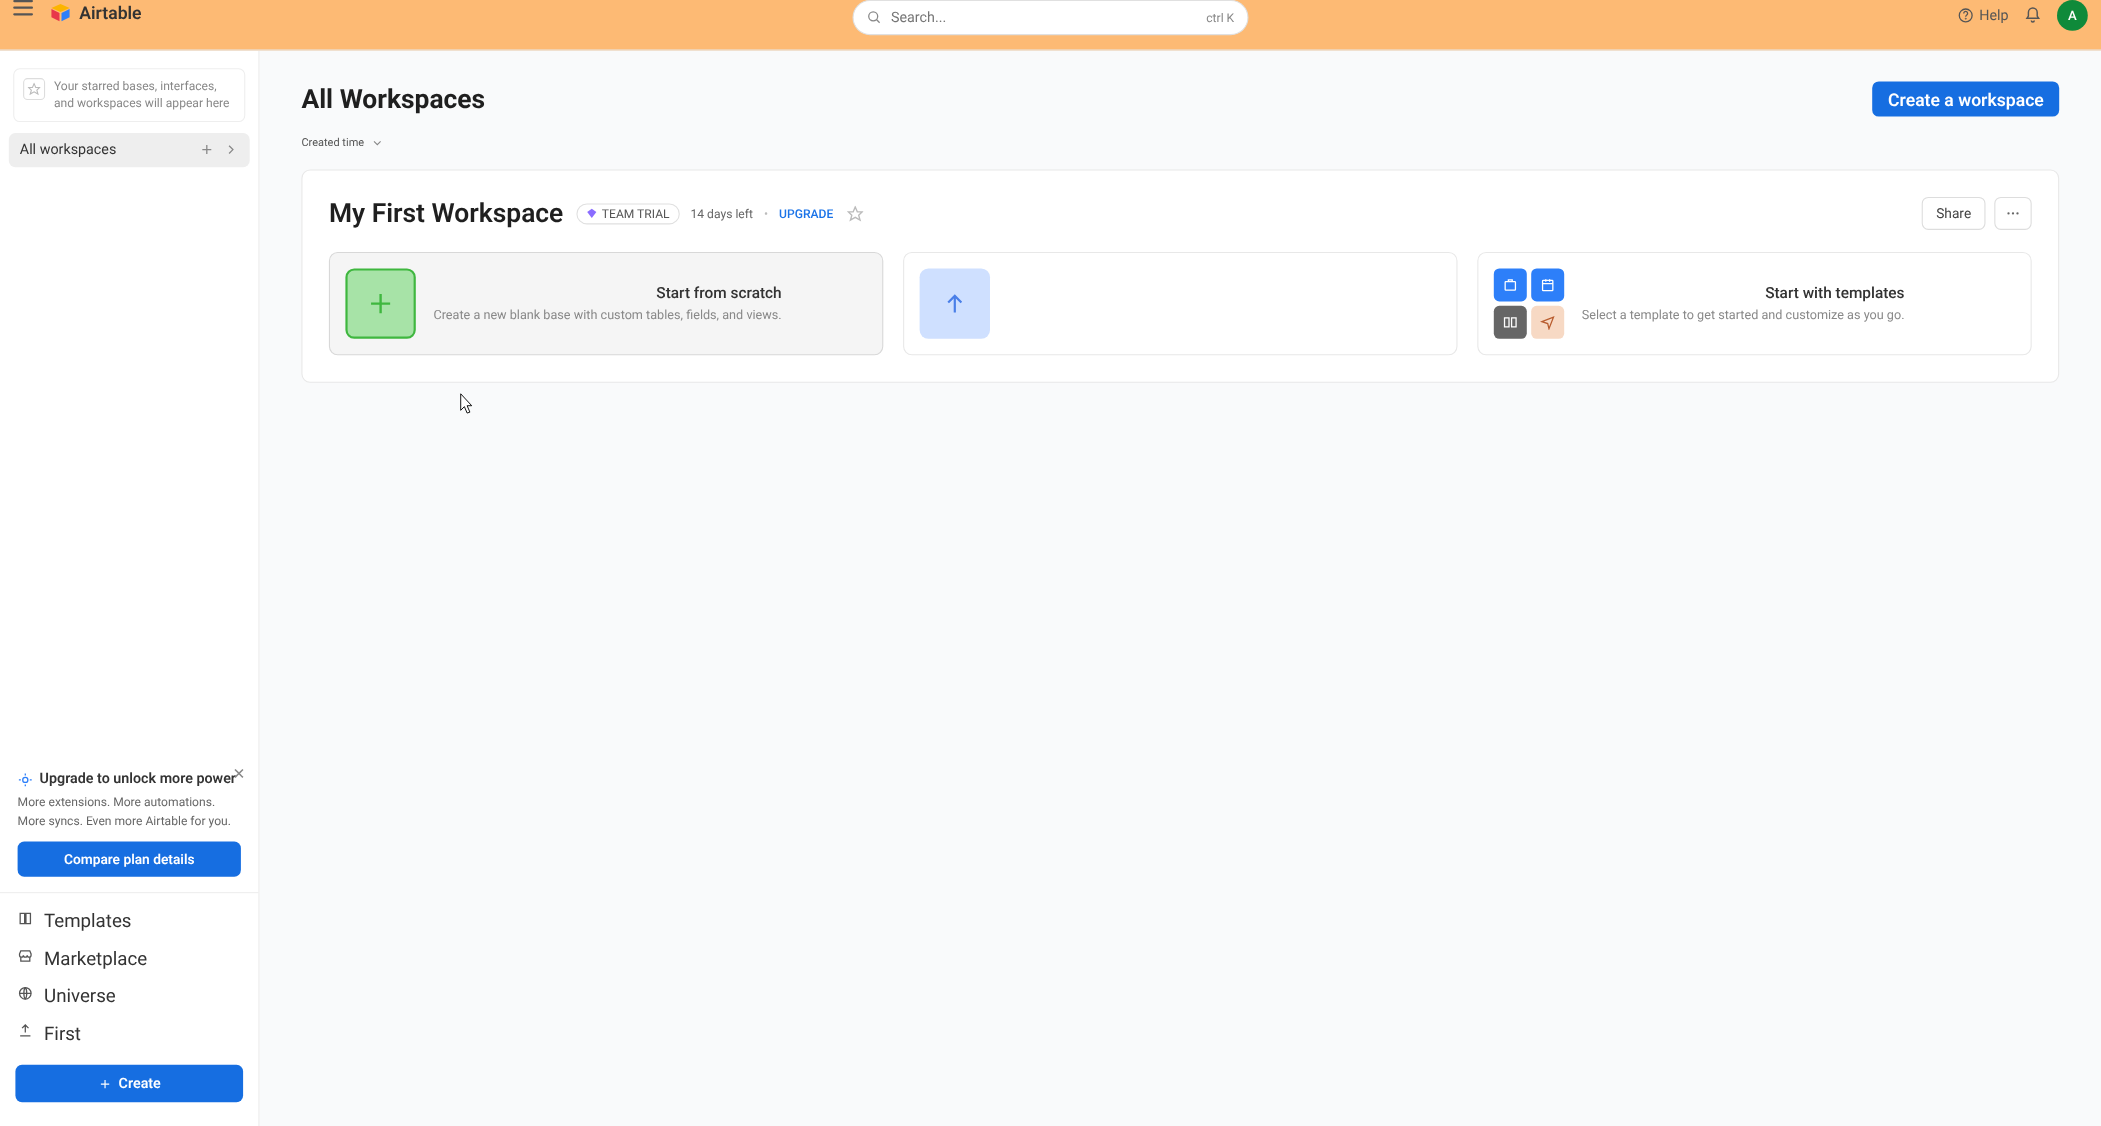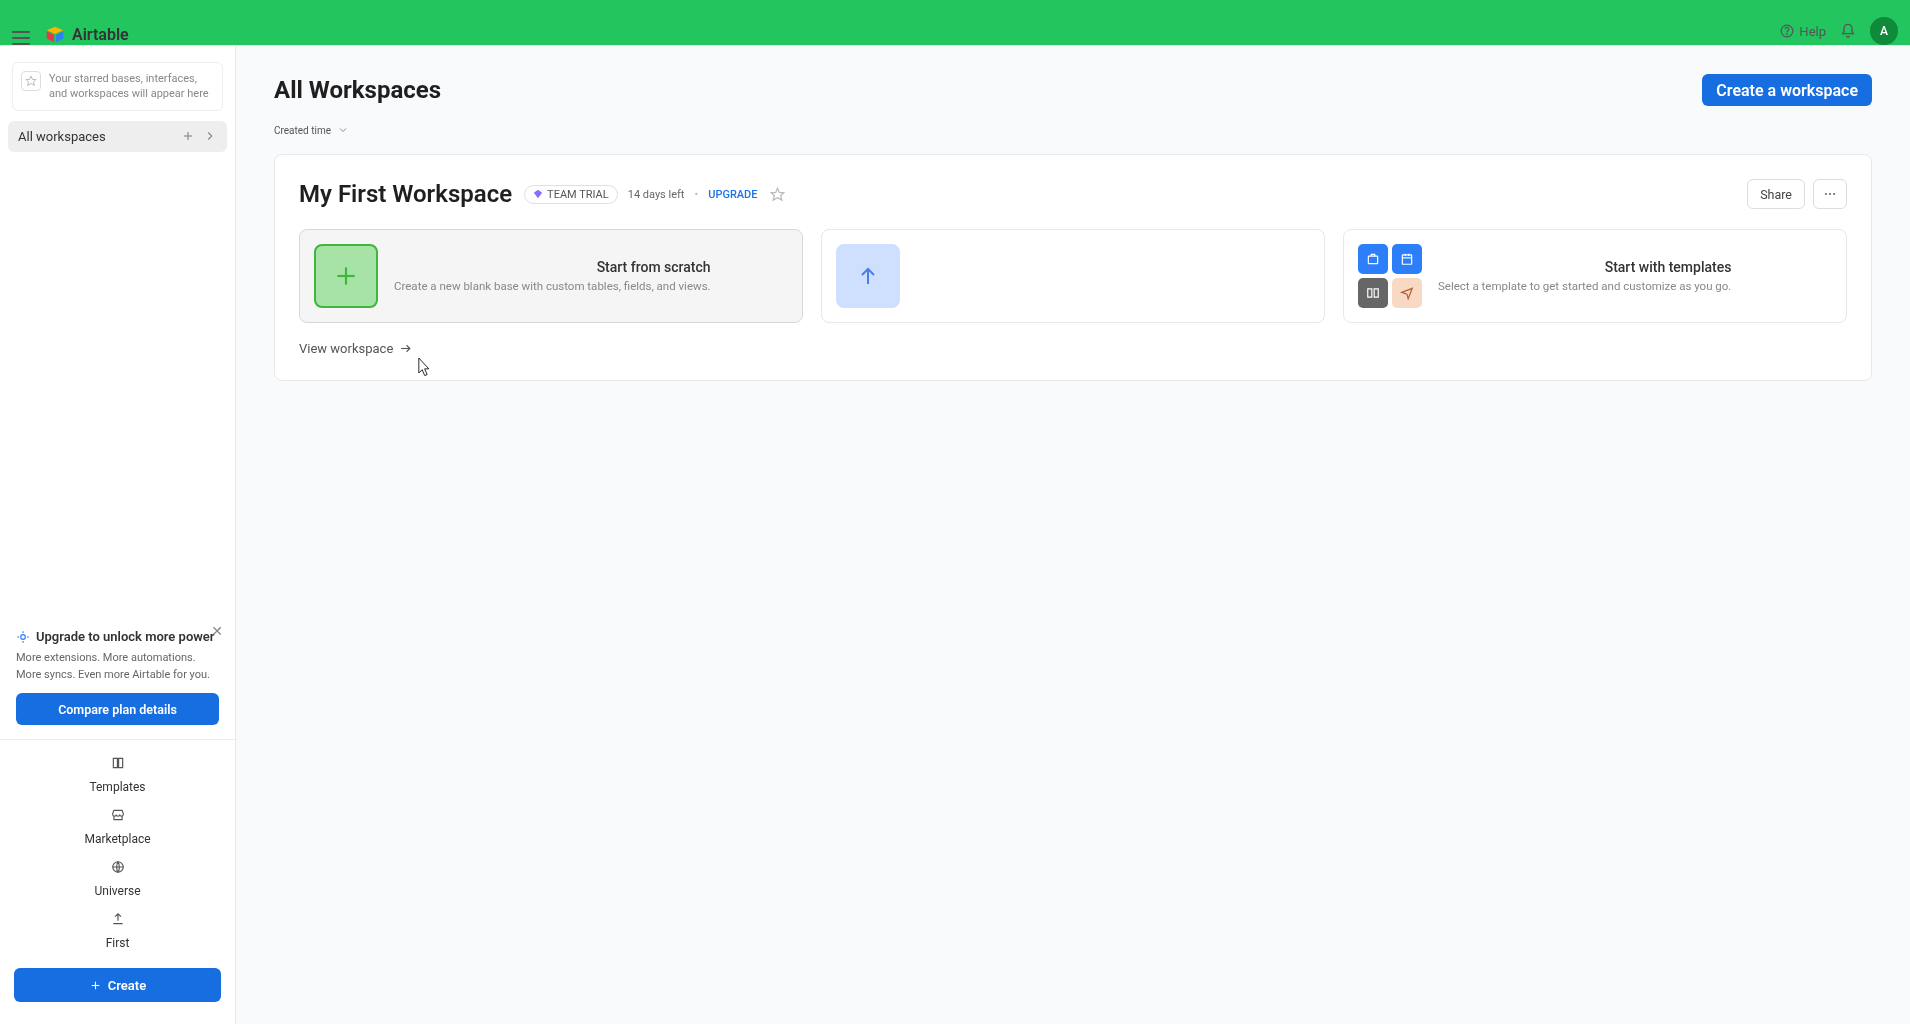--- a/index.html
+++ b/index.html
@@ -1,19 +1,19 @@
 <!DOCTYPE html>
 <html><head>
 <meta charset="utf-8">
 <style>
 * { margin:0; padding:0; box-sizing:border-box; font-family:-apple-system,BlinkMacSystemFont,"Segoe UI",Roboto,Helvetica,Arial,sans-serif; }
 body { background:#f9fafb; color:#1f1f1f; height:1024px; width:1910px; overflow:hidden; }
 
 
-.topbar { height:46px; border-bottom:1px solid #e8e8e8; background:#22c55e; display:flex; align-items:flex-end; padding:0 12px; gap:14px; position:relative; }
+.topbar { height:46px; border-bottom:1px solid #e8e8e8; background:#fdba74; display:flex; align-items:flex-start; padding:0 12px; gap:14px; position:relative; }
 .hamburger { width:18px; height:14px; display:flex; flex-direction:column; justify-content:space-between; cursor:pointer; }
 .hamburger span { height:2px; background:#555; border-radius:1px; }
 .logo { display:flex; align-items:center; gap:6px; font-weight:600; font-size:16px; color:#333; }
 .logo-mark { width:22px; height:22px; position:relative; }
 .logo-mark svg { width:22px; height:22px; }
 .searchwrap { position:absolute; left:50%; transform:translateX(-50%); width:360px; }
 .searchbox { display:flex; align-items:center; height:32px; border:1px solid #e0e0e0; border-radius:20px; background:#fff; padding:0 12px; gap:8px; color:#888; }
 .searchbox input { border:none; outline:none; flex:1; font-size:13px; background:transparent; }
 .kbd { font-size:11px; color:#888; }
 .top-right { margin-left:auto; display:flex; align-items:center; gap:14px; }
@@ -39,21 +39,21 @@
 
 .promo { position:relative; padding:12px 16px 14px; border-bottom:1px solid #eee; }
 .promo-close { position:absolute; right:12px; top:6px; color:#888; cursor:pointer; font-size:14px; }
 .promo-title { display:flex; align-items:center; gap:6px; font-size:13px; font-weight:600; color:#333; margin-bottom:6px; }
 .promo-title svg { color:#2d7ff9; }
 .promo-body { font-size:11px; color:#666; line-height:1.5; margin-bottom:10px; }
 .btn-primary { background:#166ee1; color:#fff; border:none; border-radius:6px; font-size:12.5px; font-weight:600; height:32px; display:flex; align-items:center; justify-content:center; cursor:pointer; width:100%; }
 .btn-primary.big { height:34px; font-size:13px; gap:6px; }
 
 .bottom-links { padding:10px 16px 0; display:flex; flex-direction:column; gap:2px; }
-.bottom-links .lnk { display:flex; align-items:center; gap:10px; font-size:12px; color:#333; padding:6px 0; cursor:pointer;flex-direction:column; }
+.bottom-links .lnk { display:flex; align-items:flex-start; gap:10px; font-size:17px; color:#333; padding:6px 0; cursor:pointer; }
 .bottom-links .lnk svg { color:#555; width:14px; height:14px; flex-shrink:0; }
 .create-wrap { padding:12px 14px; }
 
 
 .page-head { display:flex; align-items:center; margin-bottom:18px; }
 .page-title { font-size:24px; font-weight:700; color:#1f1f1f; }
 .btn-blue { background:#166ee1; color:#fff; border:none; border-radius:6px; font-size:16px; font-weight:600; height:32px; padding:0 14px; cursor:pointer; margin-left:auto; }
 .sort-row { display:flex; align-items:flex-end; gap:6px; font-size:10px; color:#555; margin-bottom:18px; cursor:pointer; }
 
 .workspace-card { background:#fff; border:1px solid #e8e8e8; border-radius:8px; padding:24px; }
@@ -103,20 +103,30 @@
     </div>
   <div class="logo">
     <span class="logo-mark">
       <svg viewBox="0 0 24 24">
           <polygon points="3,8 12,4 21,8 12,12" fill="#fcb400"></polygon>
           <polygon points="3,9 11,13 11,21 3,17" fill="#e8374a"></polygon>
           <polygon points="13,13 21,9 21,17 13,21" fill="#2d7ff9"></polygon>
         </svg>
     </span>
     <span>Airtable</span>
+  </div>
+  <div class="searchwrap">
+    <div class="searchbox">
+      <svg width="14" height="14" viewBox="0 0 24 24" fill="none" stroke="#888" stroke-width="2">
+          <circle cx="10" cy="10" r="7"></circle>
+          <line x1="20" y1="20" x2="15" y2="15"></line>
+        </svg>
+      <input placeholder="Search..." style="">
+      <span class="kbd">ctrl K</span>
+    </div>
   </div>
   <div class="top-right">
     <div class="help-link">
       <svg width="14" height="14" viewBox="0 0 24 24" fill="none" stroke="#555" stroke-width="2">
           <circle cx="12" cy="12" r="10"></circle>
           <path d="M9 9a3 3 0 115 2c-1 1-2 1.5-2 3"></path>
           <circle cx="12" cy="17" r="0.5" fill="#555"></circle>
         </svg>
       <span>Help</span>
     </div>
@@ -298,27 +308,20 @@
                 </svg>
               </div>
           </div>
           <div class="tile-text">
             <div class="tt">Start with templates</div>
             <div class="td">Select a template to get started and customize as you go.</div>
           </div>
         </div>
       </div>
 
-      <div class="view-ws">
-        <span>View workspace</span>
-        <svg width="13" height="13" viewBox="0 0 24 24" fill="none" stroke="#555" stroke-width="2">
-            <line x1="4" y1="12" x2="20" y2="12"></line>
-            <polyline points="14 6 20 12 14 18"></polyline>
-          </svg>
-      </div>
     </div>
   </div>
 </div>
 
 <div class="cursor">
   <svg viewBox="0 0 24 28">
       <path d="M7 2v18l4-4 3 7 3-1-3-7h5L7 2z" fill="#fff" stroke="#000" stroke-width="1"></path>
     </svg>
 </div>
 

